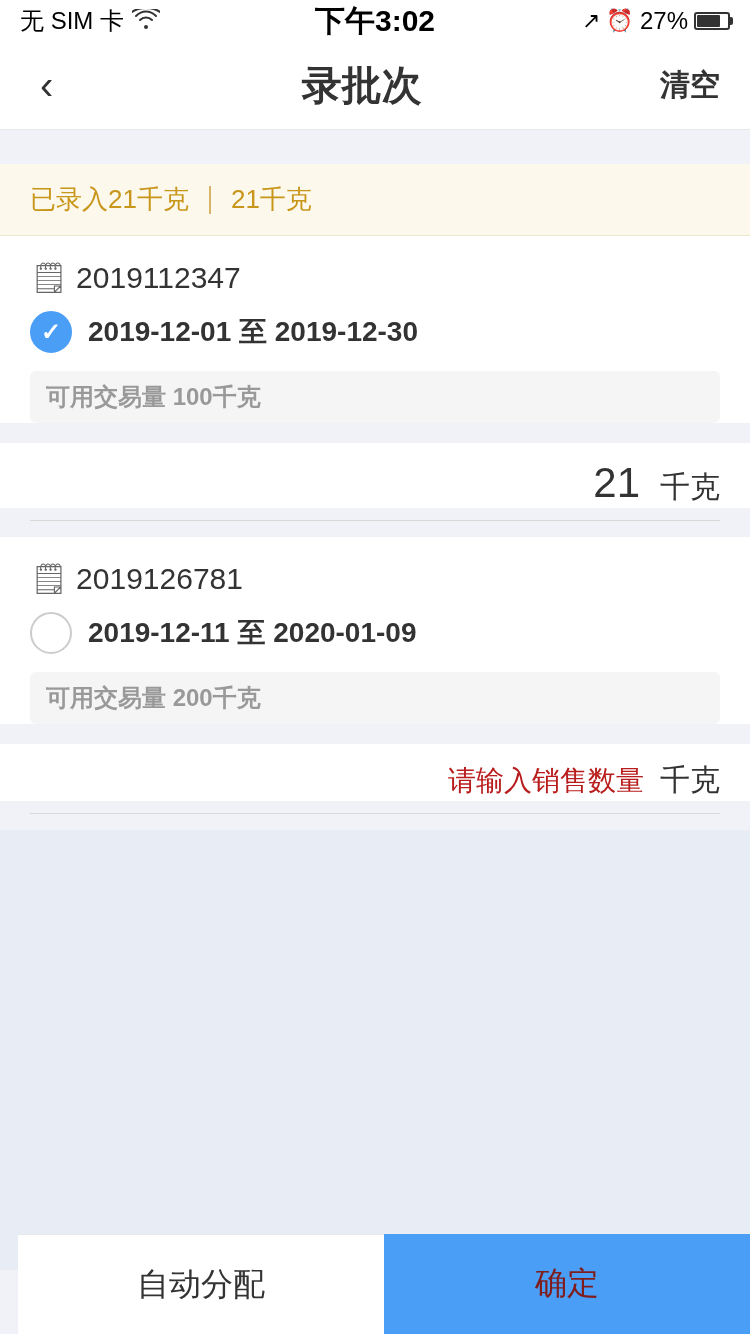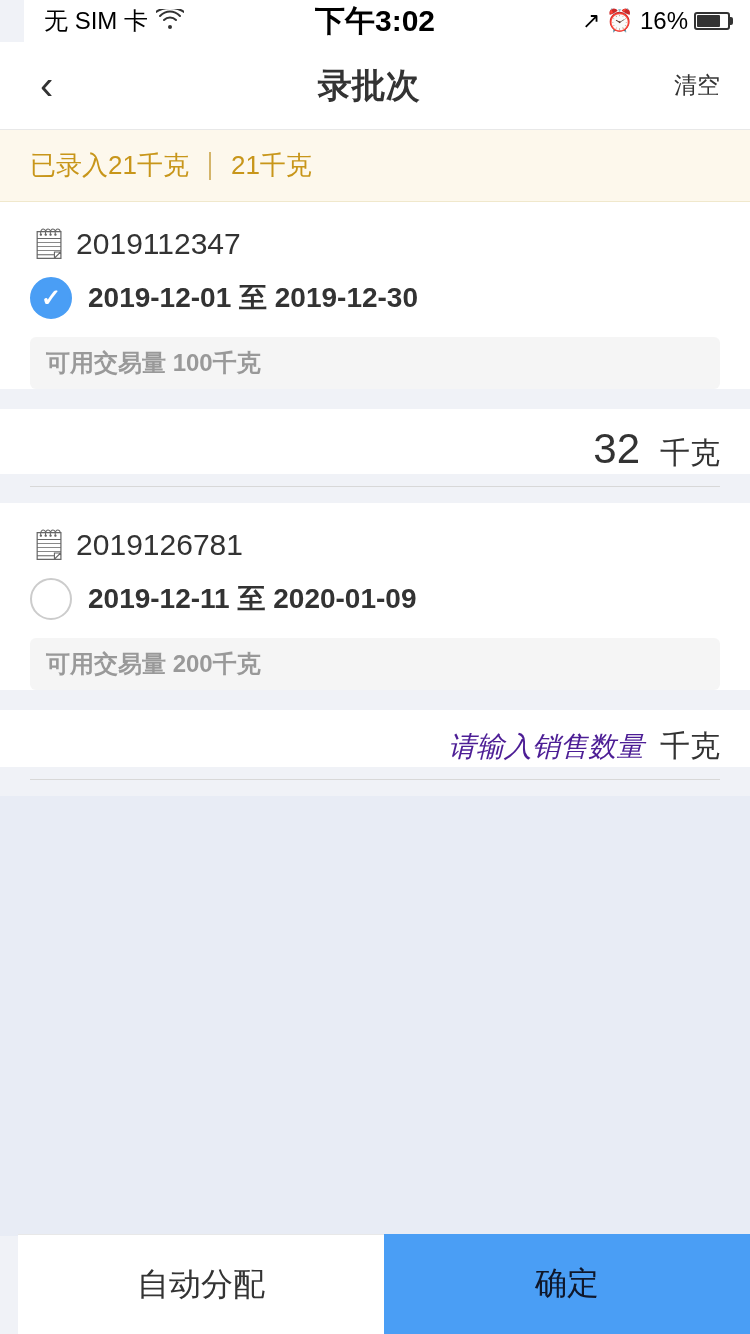--- a/index.html
+++ b/index.html
@@ -15,21 +15,20 @@
     
     .status-bar {
       height: 42px;
       background: #fff;
       display: flex;
       align-items: center;
       justify-content: space-between;
       padding: 2px 20px;
       font-size: 24px;
       font-weight: 500;
-      margin-left: 24px;
     }
     .status-left {
       display: flex;
       align-items: center;
       gap: 8px;
       font-size: 24px;
     }
     .status-center {
       font-size: 30px;
       font-weight: 600;
@@ -54,38 +53,40 @@
       padding: 0 30px;
       border-bottom: 1px solid #e8e8e8;
     }
     .nav-back {
       font-size: 40px;
       color: #333;
       cursor: pointer;
       padding: 10px;
     }
     .nav-title {
-      font-size: 34px;
+      font-size: 40px;
       font-weight: 600;
       color: #333;
     }
     .nav-action {
-      font-size: 23px;
+      font-size: 30px;
       color: #333;
       cursor: pointer;
+      font-weight: bold;
     }
 
     
     .info-banner {
       background: #fdf8ec;
       padding: 18px 30px;
       display: flex;
       align-items: center;
       gap: 20px;
       border-bottom: 1px solid #f0e8cc;
+      margin-top: 34px;
     }
     .info-label {
       color: #c8961a;
       font-size: 26px;
     }
     .info-divider {
       width: 2px;
       height: 28px;
       background: #d4b56a;
     }
@@ -192,22 +193,21 @@
     
     .input-row {
       display: flex;
       align-items: baseline;
       justify-content: flex-end;
       padding: 16px 30px 0;
       background: #fff;
     }
     .input-placeholder {
       font-size: 28px;
-      color: #4c1d95;
-      font-style: italic;
+      color: #b91c1c;
     }
     .input-unit {
       font-size: 30px;
       color: #333;
       margin-left: 16px;
     }
     .input-divider {
       height: 1px;
       background: #d8d8d8;
       margin: 12px 30px 0;
@@ -240,21 +240,21 @@
       align-items: center;
       justify-content: center;
       cursor: pointer;
       border-top: 1px solid #e8e8e8;
     }
     .btn-confirm {
       flex: 1;
       background: #4a9ef5;
       border: none;
       font-size: 32px;
-      color: #0f172a;
+      color: #7f1d1d;
       display: flex;
       align-items: center;
       justify-content: center;
       cursor: pointer;
     }
 
     .page-content {
       padding-bottom: 100px;
     }
   </style>
@@ -272,21 +272,21 @@
           <path d="M8 11c1.6-1.6 3.8-2.5 6-2.5s4.4.9 6 2.5" stroke="#333" stroke-width="2" fill="none" stroke-linecap="round"></path>
           <path d="M4 7C6.8 4.2 10.3 2.5 14 2.5s7.2 1.7 10 4.5" stroke="#333" stroke-width="2" fill="none" stroke-linecap="round"></path>
           <path d="M0 3C3.6.3 8.6-1 14-1s10.4 1.3 14 4" stroke="#333" stroke-width="2" fill="none" stroke-linecap="round"></path>
         </svg>
       </span>
     </div>
     <div class="status-center">下午3:02</div>
     <div class="status-right">
       <span style="font-size:22px;">↗</span>
       <span style="font-size:22px;">⏰</span>
-      <span>16%</span>
+      <span>27%</span>
       <span style="display:inline-block;width:36px;height:18px;border:2px solid #333;border-radius:3px;position:relative;">
         <span style="position:absolute;right:-5px;top:50%;transform:translateY(-50%);width:3px;height:8px;background:#333;border-radius:0 2px 2px 0;"></span>
         <span style="position:absolute;left:1px;top:1px;bottom:1px;width:73%;background:#333;border-radius:1px;"></span>
       </span>
     </div>
   </div>
 
   <div class="nav-bar">
     <span class="nav-back">‹</span>
     <span class="nav-title">录批次</span>
@@ -304,21 +304,21 @@
       <span class="batch-doc-icon">🗒</span>
       <span>2019112347</span>
     </div>
     <div class="batch-row">
       <div class="radio-btn checked"></div>
       <span class="batch-date">2019-12-01 至 2019-12-30</span>
     </div>
     <div class="available-tag">可用交易量 100千克</div>
   </div>
   <div class="amount-row">
-    <span class="amount-value">32</span>
+    <span class="amount-value">21</span>
     <span class="amount-gap"></span>
     <span class="amount-unit">千克</span>
   </div>
   <div class="amount-divider"></div>
   <div class="card-separator"></div>
 
   <div class="card">
     <div class="batch-header">
       <span class="batch-doc-icon">🗒</span>
       <span>2019126781</span>

